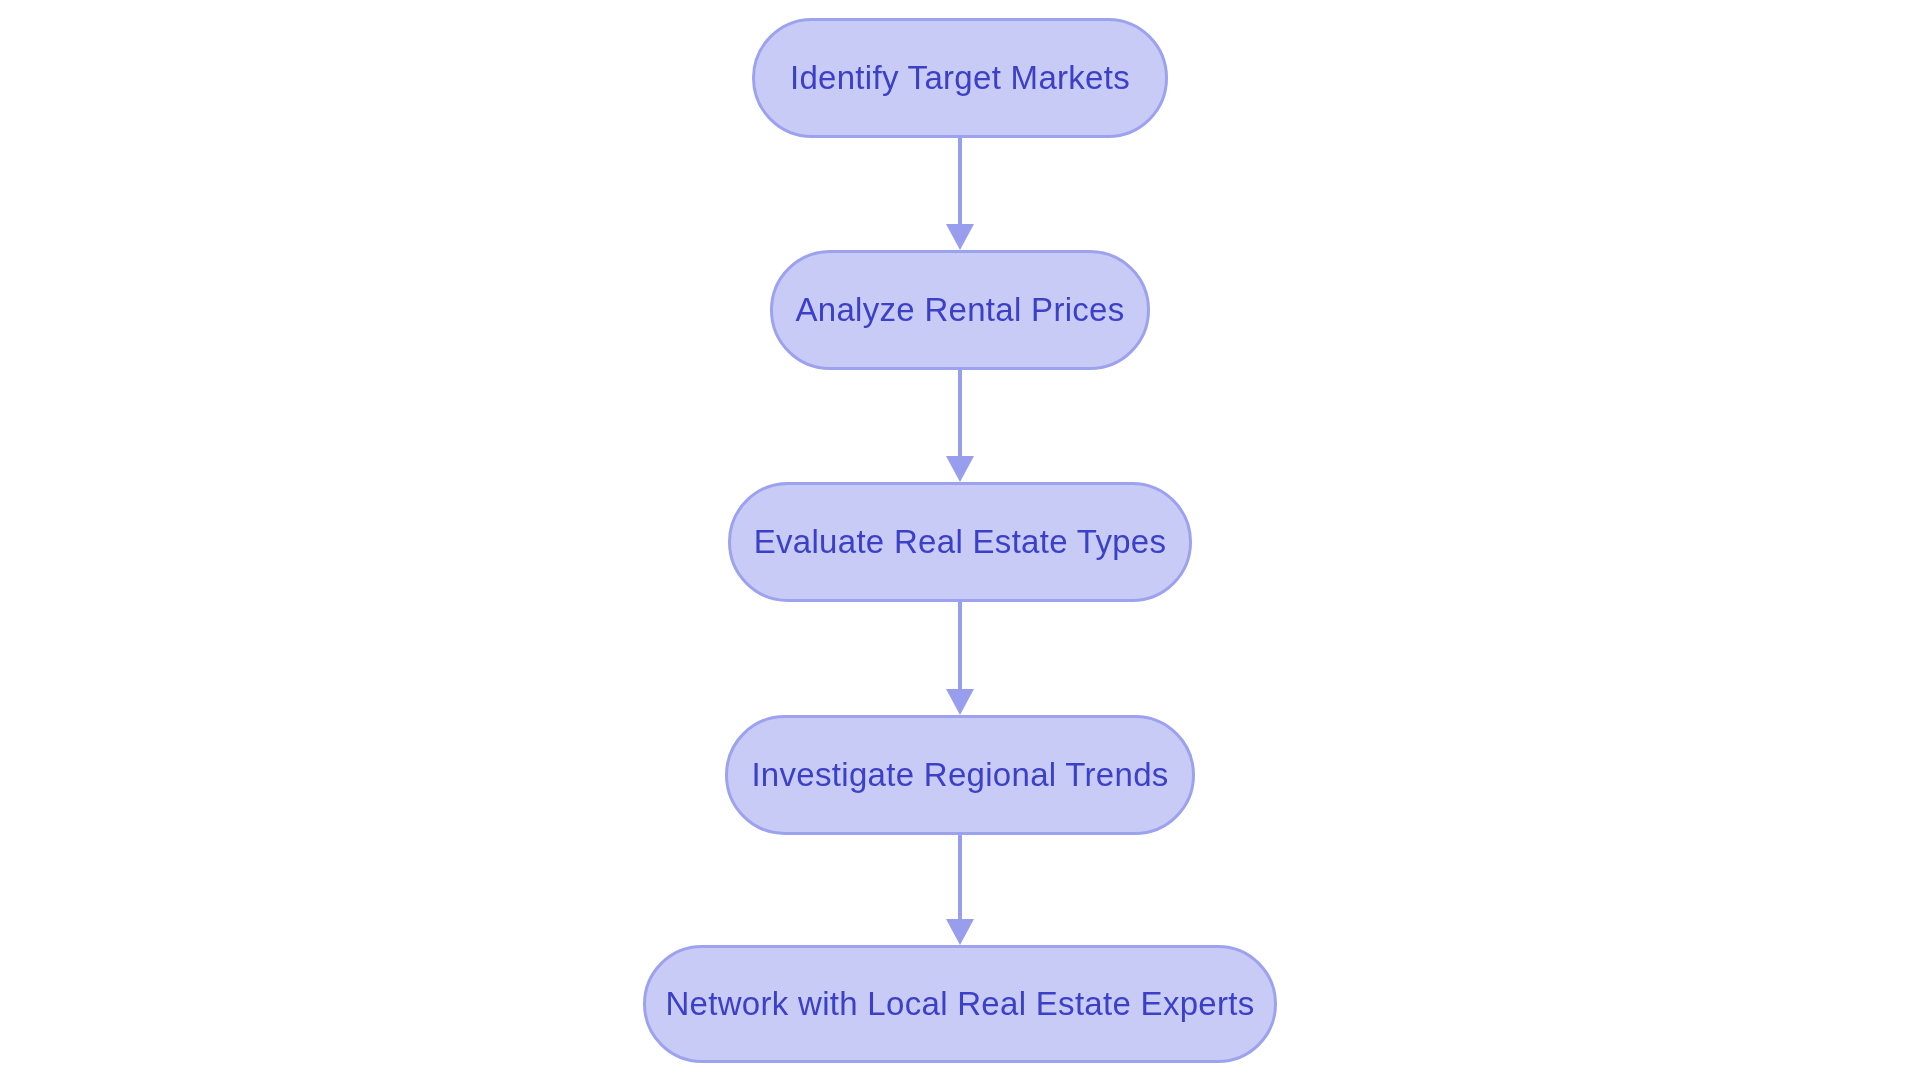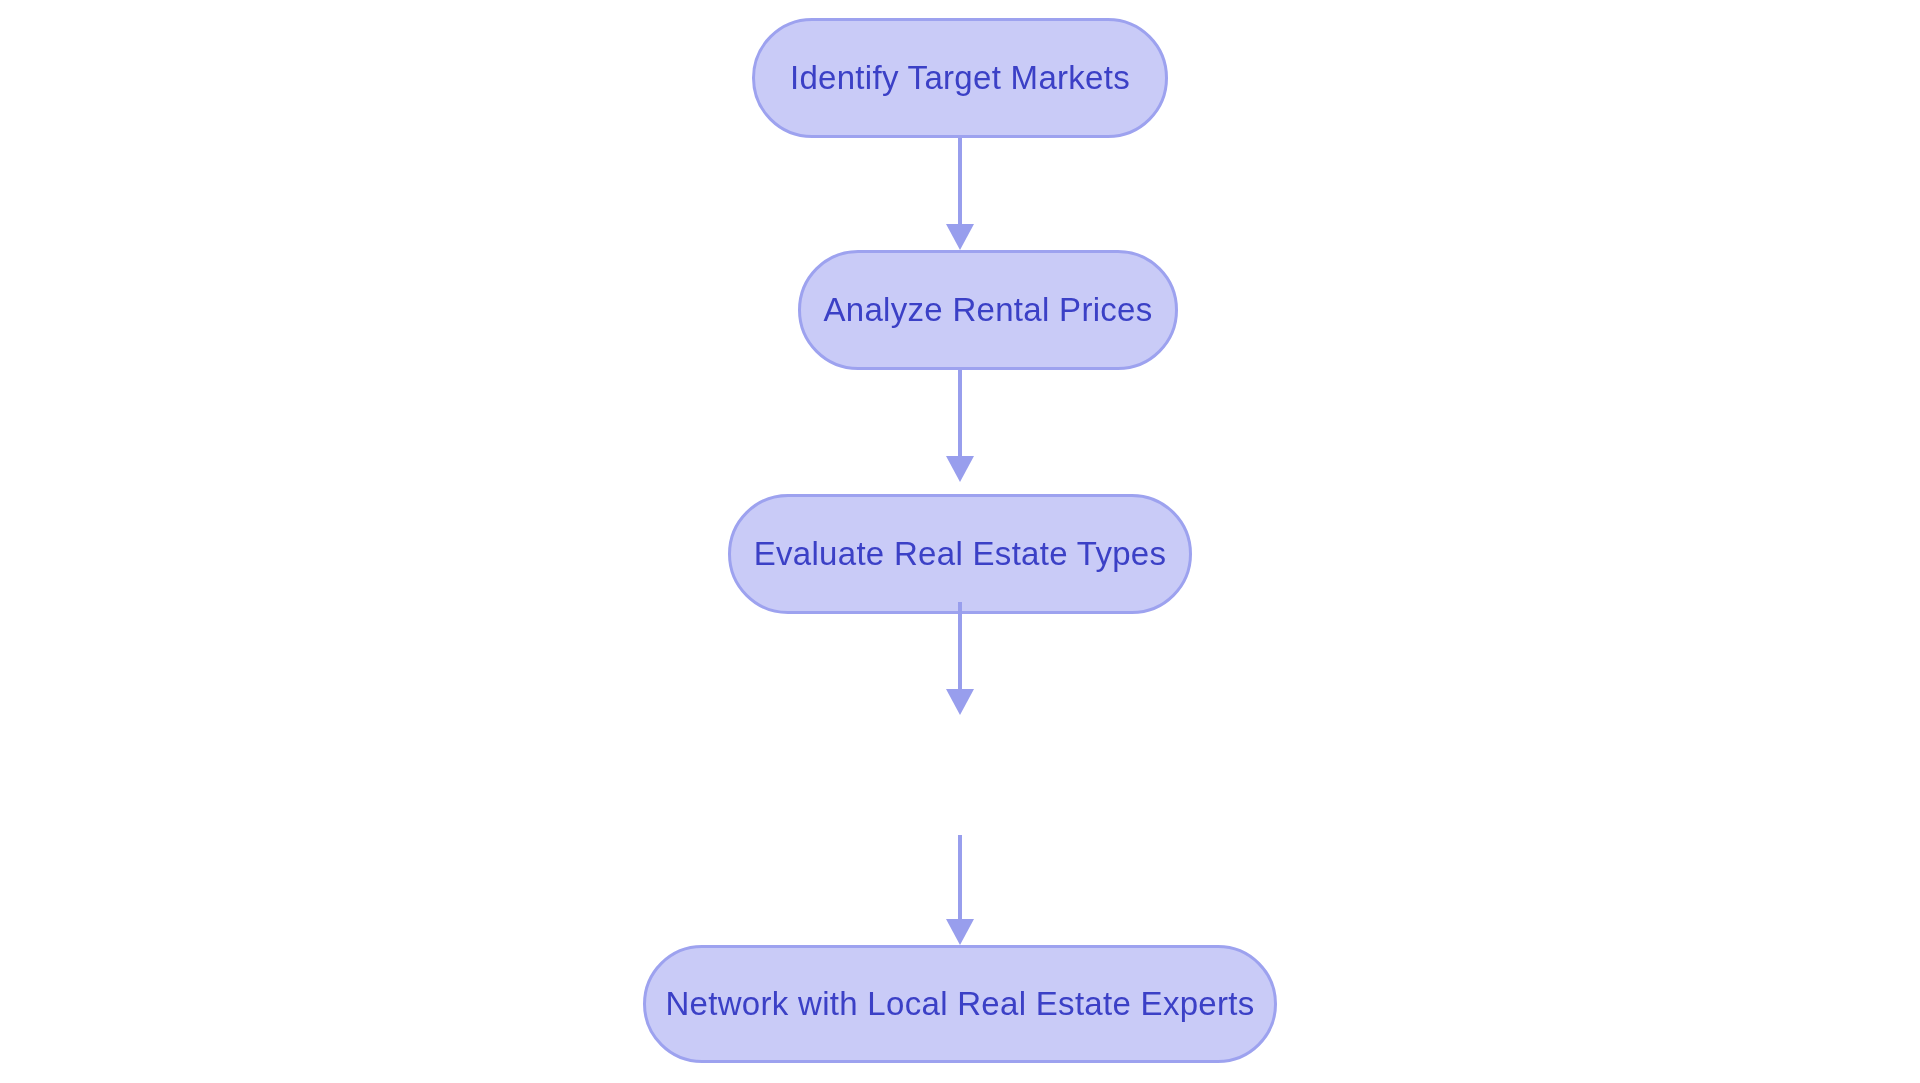--- a/index.html
+++ b/index.html
@@ -26,22 +26,22 @@
     align-items: center;
     justify-content: center;
     text-align: center;
     color: #3b40c6;
     font-size: 33px;
     font-weight: 500;
     letter-spacing: 0.3px;
     line-height: 1.1;
   }
   .n1 { left: 752px; top: 18px;  width: 416px; height: 120px; }
-  .n2 { left: 798px; top: 250px; width: 380px; height: 120px; }
-  .n3 { left: 728px; top: 482px; width: 464px; height: 120px; margin-top: 12px; }
+  .n2 { left: 770px; top: 250px; width: 380px; height: 120px; }
+  .n3 { left: 728px; top: 482px; width: 464px; height: 120px; }
   .n4 { left: 725px; top: 715px; width: 470px; height: 120px; }
   .n5 { left: 643px; top: 945px; width: 634px; height: 118px; align-items: center; }
 
   .arrow {
     position: absolute;
     left: 946px;   
     width: 28px;
   }
   .a1 { top: 138px; height: 112px; }
   .a2 { top: 370px; height: 112px; }
@@ -91,20 +91,23 @@
 
   <div class="node n3">
     <span>Evaluate Real Estate Types</span>
   </div>
 
   <div class="arrow a3">
     <div class="shaft"></div>
     <div class="head"></div>
   </div>
 
+  <div class="node n4">
+    <span>Investigate Regional Trends</span>
+  </div>
 
   <div class="arrow a4">
     <div class="shaft"></div>
     <div class="head"></div>
   </div>
 
   <div class="node n5">
     <span>Network with Local Real Estate Experts</span>
   </div>
 

